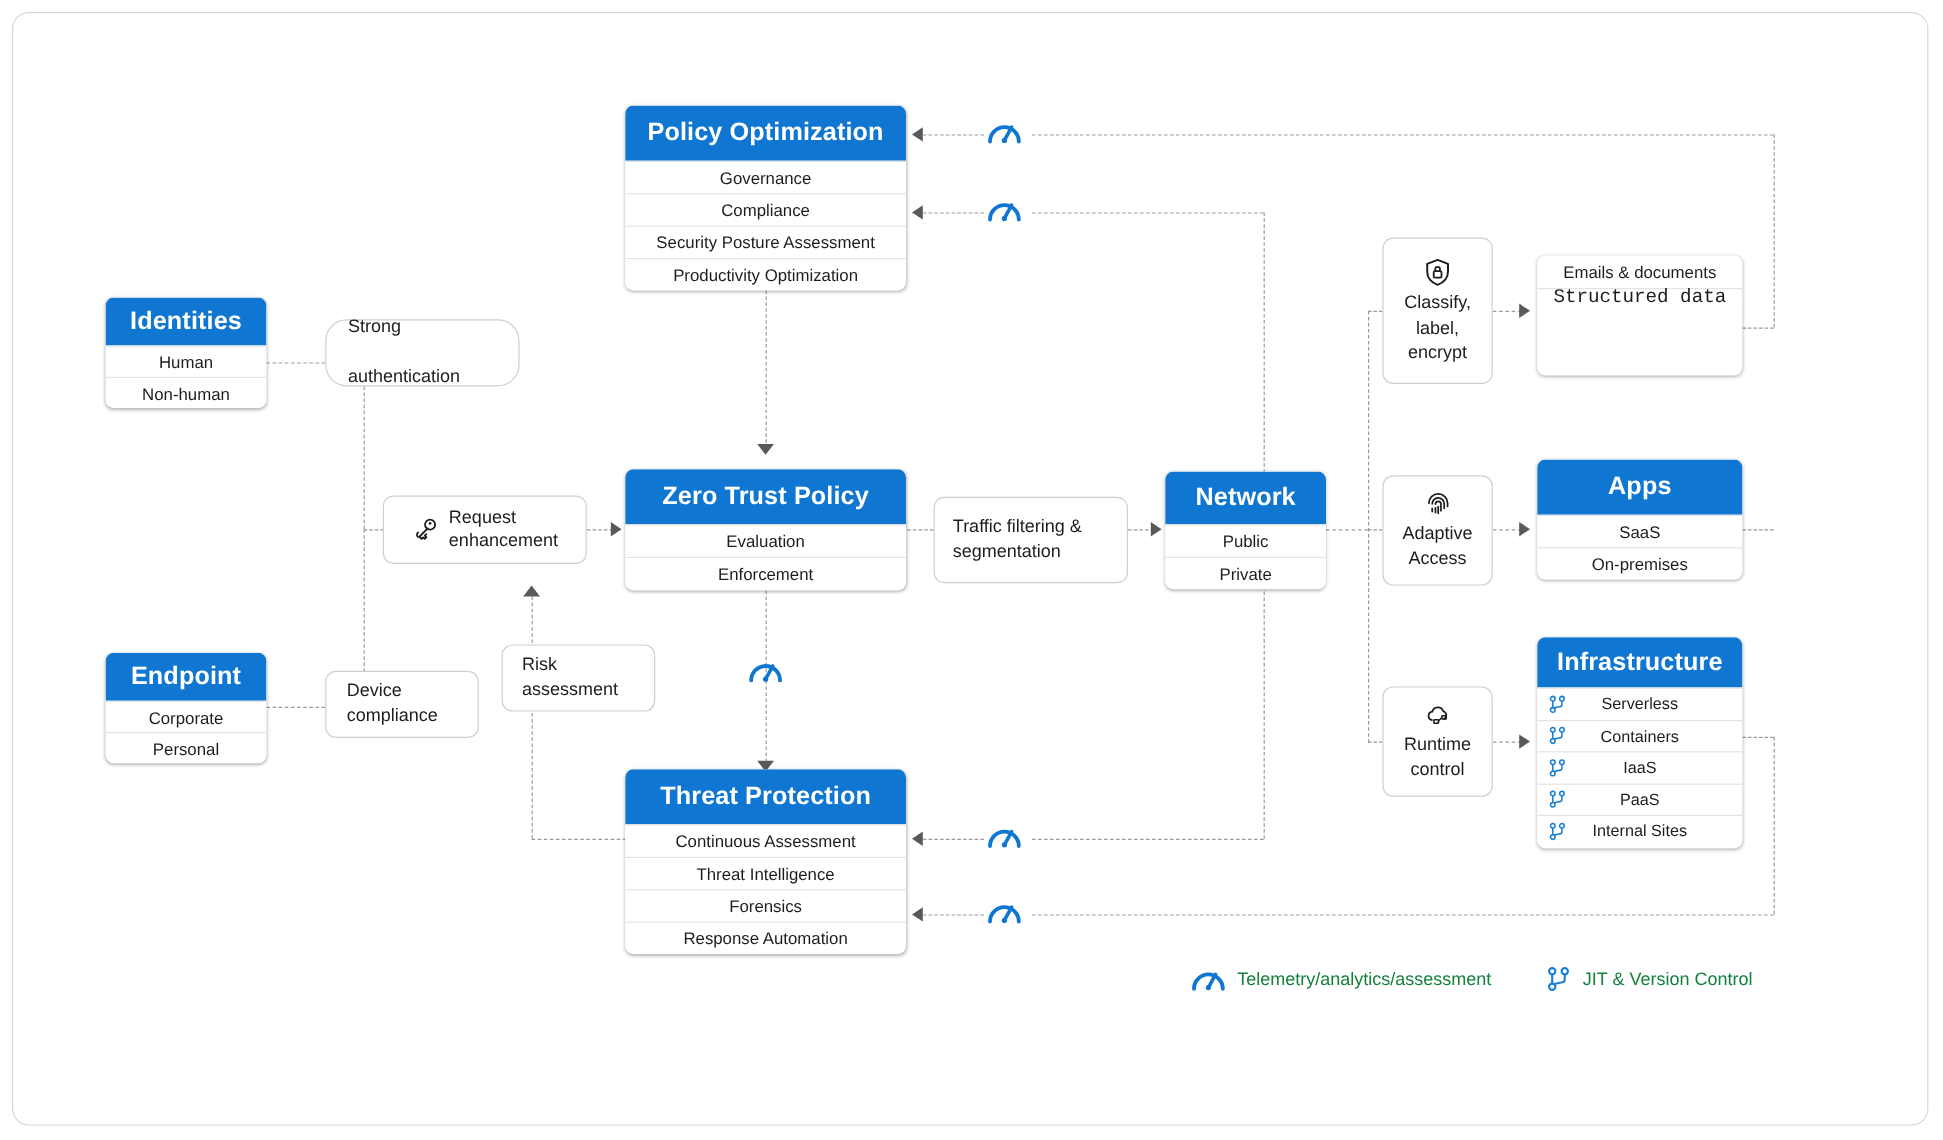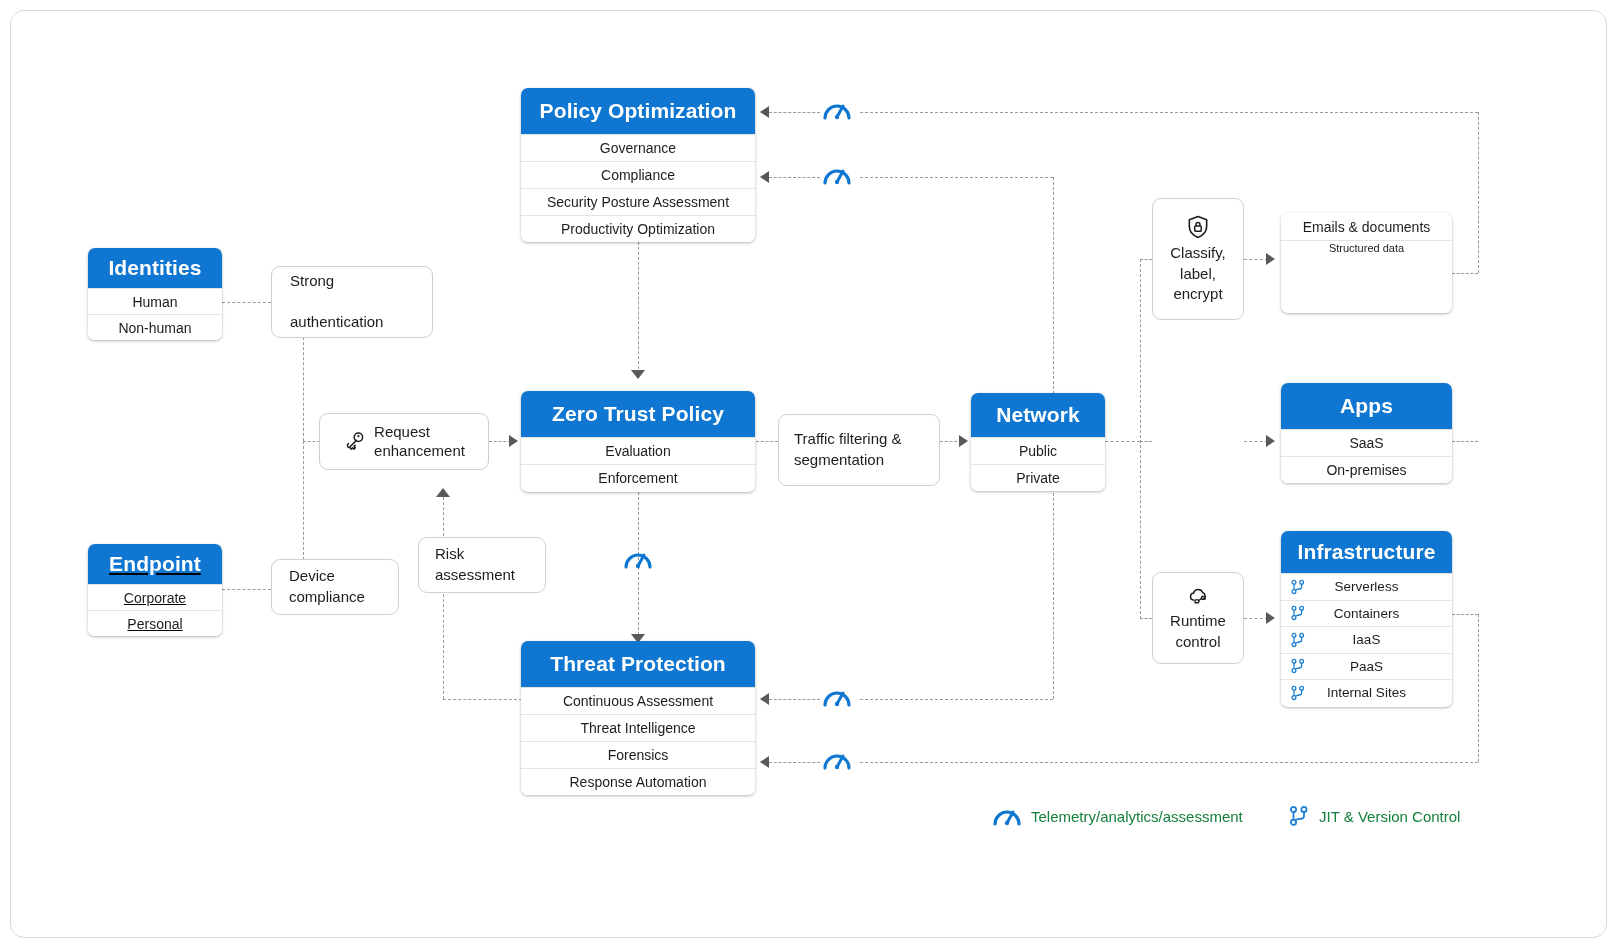--- a/index.html
+++ b/index.html
@@ -249,21 +249,21 @@
     <path d="M15 18 L21 7" fill="none" stroke="#0f77d1" stroke-width="3" stroke-linecap="round"></path>
     <circle cx="15" cy="18" r="2.2" fill="#0f77d1"></circle>
   </svg>
 
   <div class="card" style="left:88px; top:248px; width:134px; height:92px;">
     <div class="card-head" style="height:40px; font-size:21px;">Identities</div>
     <div class="card-row" style="height:26px; font-size:14px;">Human</div>
     <div class="card-row" style="height:26px; font-size:14px;">Non-human</div>
   </div>
 
-  <div class="card" style="left:88px; top:544px; width:134px; height:92px;text-decoration:underline;">
+  <div class="card" style="left:88px; top:544px; width:134px; height:92px;">
     <div class="card-head" style="height:40px; font-size:21px;">Endpoint</div>
     <div class="card-row" style="height:26px; font-size:14px;">Corporate</div>
     <div class="card-row" style="height:26px; font-size:14px;">Personal</div>
   </div>
 
   <div class="card" style="left:521px; top:88px; width:234px; height:154px;">
     <div class="card-head" style="height:46px; font-size:21px;">Policy Optimization</div>
     <div class="card-row" style="height:27px; font-size:14px;">Governance</div>
     <div class="card-row" style="height:27px; font-size:14px;">Compliance</div>
     <div class="card-row" style="height:27px; font-size:14px;">Security Posture Assessment</div>
@@ -285,21 +285,21 @@
   </div>
 
   <div class="card" style="left:971px; top:393px; width:134px; height:98px;">
     <div class="card-head" style="height:44px; font-size:21px;">Network</div>
     <div class="card-row" style="height:27px; font-size:14px;">Public</div>
     <div class="card-row" style="height:27px; font-size:14px;">Private</div>
   </div>
 
   <div class="card" style="left:1281px; top:213px; width:171px; height:100px;">
     <div class="card-row" style="height:27px; font-size:14px;">Emails &amp; documents</div>
-    <div class="card-row" style="height:14px; font-size:11px;">Structured data</div>
+    <div class="card-row" style="height:14px; font-size:16px;font-family:Liberation Mono, monospace;">Structured data</div>
   </div>
 
   <div class="card" style="left:1281px; top:383px; width:171px; height:100px;">
     <div class="card-head" style="height:46px; font-size:21px;">Apps</div>
     <div class="card-row" style="height:27px; font-size:14px;">SaaS</div>
     <div class="card-row" style="height:27px; font-size:14px;">On-premises</div>
   </div>
 
   <div class="card" style="left:1281px; top:531px; width:171px; height:176px;">
     <div class="card-head" style="height:42px; font-size:21px;">Infrastructure</div>
@@ -348,21 +348,21 @@
         <circle cx="4" cy="3.2" r="1.9" fill="none" stroke="#1b7fd4" stroke-width="1.3"></circle>
         <circle cx="11.6" cy="3.2" r="1.9" fill="none" stroke="#1b7fd4" stroke-width="1.3"></circle>
         <circle cx="4" cy="12.6" r="1.9" fill="none" stroke="#1b7fd4" stroke-width="1.3"></circle>
         <path d="M4 5.1 L4 10.7" stroke="#1b7fd4" stroke-width="1.3" fill="none"></path>
         <path d="M11.6 5.1 L11.6 8 Q11.6 10 9.3 10 L5.2 10.9" stroke="#1b7fd4" stroke-width="1.3" fill="none"></path>
       </svg>
       <span>Internal Sites</span>
     </div>
   </div>
 
-  <div class="pill stack" style="left:271px; top:266px; width:162px; height:72px; font-size:15px;">
+  <div class="pill stack" style="left:271px; top:266px; width:162px; height:56px; font-size:15px;border-radius:18px;">
     <span class="pill-text" style="align-self:flex-start; padding-left:18px;">Strong</span>
     <span class="pill-text" style="align-self:flex-start; padding-left:18px;margin-top:20px;">authentication</span>
   </div>
 
   <div class="pill stack" style="left:271px; top:559px; width:128px; height:56px; font-size:15px;">
     <span class="pill-text" style="align-self:flex-start; padding-left:17px;">Device</span>
     <span class="pill-text" style="align-self:flex-start; padding-left:17px;">compliance</span>
   </div>
 
   <div class="pill with-icon" style="left:319px; top:413px; width:170px; height:57px; font-size:15px;">
@@ -389,20 +389,32 @@
     <svg width="26" height="26" viewBox="0 0 24 24" style="margin-bottom:2px;">
       <path d="M12 2.4 L20 5.4 V11.4 C20 16.4 16.4 20 12 21.6 C7.6 20 4 16.4 4 11.4 V5.4 Z" fill="none" stroke="#1d1d1d" stroke-width="1.5" stroke-linejoin="round"></path>
       <rect x="9" y="11" width="6" height="5" rx="1" fill="none" stroke="#1d1d1d" stroke-width="1.4"></rect>
       <path d="M10.2 11 V9.6 A1.8 1.8 0 0 1 13.8 9.6 V11" fill="none" stroke="#1d1d1d" stroke-width="1.4"></path>
     </svg>
     <span class="pill-text">Classify,</span>
     <span class="pill-text">label,</span>
     <span class="pill-text">encrypt</span>
   </div>
 
+  <div class="pill stack" style="left:1152px; top:396px; width:92px; height:92px; font-size:15px;">
+    <svg width="25" height="25" viewBox="0 0 24 24" style="margin-bottom:1px;">
+      <path d="M4.5 11 A7.5 7.5 0 0 1 19.5 11 V13.5" fill="none" stroke="#1d1d1d" stroke-width="1.4" stroke-linecap="round"></path>
+      <path d="M7.2 11.4 A4.8 4.8 0 0 1 16.8 11.4 V15" fill="none" stroke="#1d1d1d" stroke-width="1.4" stroke-linecap="round"></path>
+      <path d="M9.8 11.6 A2.2 2.2 0 0 1 14.2 11.6 V17" fill="none" stroke="#1d1d1d" stroke-width="1.4" stroke-linecap="round"></path>
+      <path d="M7.2 15.2 V17.6" fill="none" stroke="#1d1d1d" stroke-width="1.4" stroke-linecap="round"></path>
+      <path d="M9.8 14.6 V18.4" fill="none" stroke="#1d1d1d" stroke-width="1.4" stroke-linecap="round"></path>
+      <path d="M12 13.6 V19" fill="none" stroke="#1d1d1d" stroke-width="1.4" stroke-linecap="round"></path>
+    </svg>
+    <span class="pill-text">Adaptive</span>
+    <span class="pill-text">Access</span>
+  </div>
 
   <div class="pill stack" style="left:1152px; top:572px; width:92px; height:92px; font-size:15px;">
     <svg width="25" height="25" viewBox="0 0 24 24" style="margin-bottom:1px;">
       <path d="M7 15.4 A3.4 3.4 0 0 1 7.3 8.7 A4.6 4.6 0 0 1 16 8.2 A3.6 3.6 0 0 1 16.8 14.6" fill="none" stroke="#1d1d1d" stroke-width="1.4" stroke-linecap="round"></path>
       <rect x="8.6" y="15.2" width="3.6" height="2.8" rx="0.5" fill="none" stroke="#1d1d1d" stroke-width="1.3"></rect>
       <rect x="15" y="12" width="3.4" height="2.6" rx="0.5" fill="none" stroke="#1d1d1d" stroke-width="1.3"></rect>
       <path d="M12.2 16.2 L15 13.4" fill="none" stroke="#1d1d1d" stroke-width="1.3"></path>
     </svg>
     <span class="pill-text">Runtime</span>
     <span class="pill-text">control</span>

